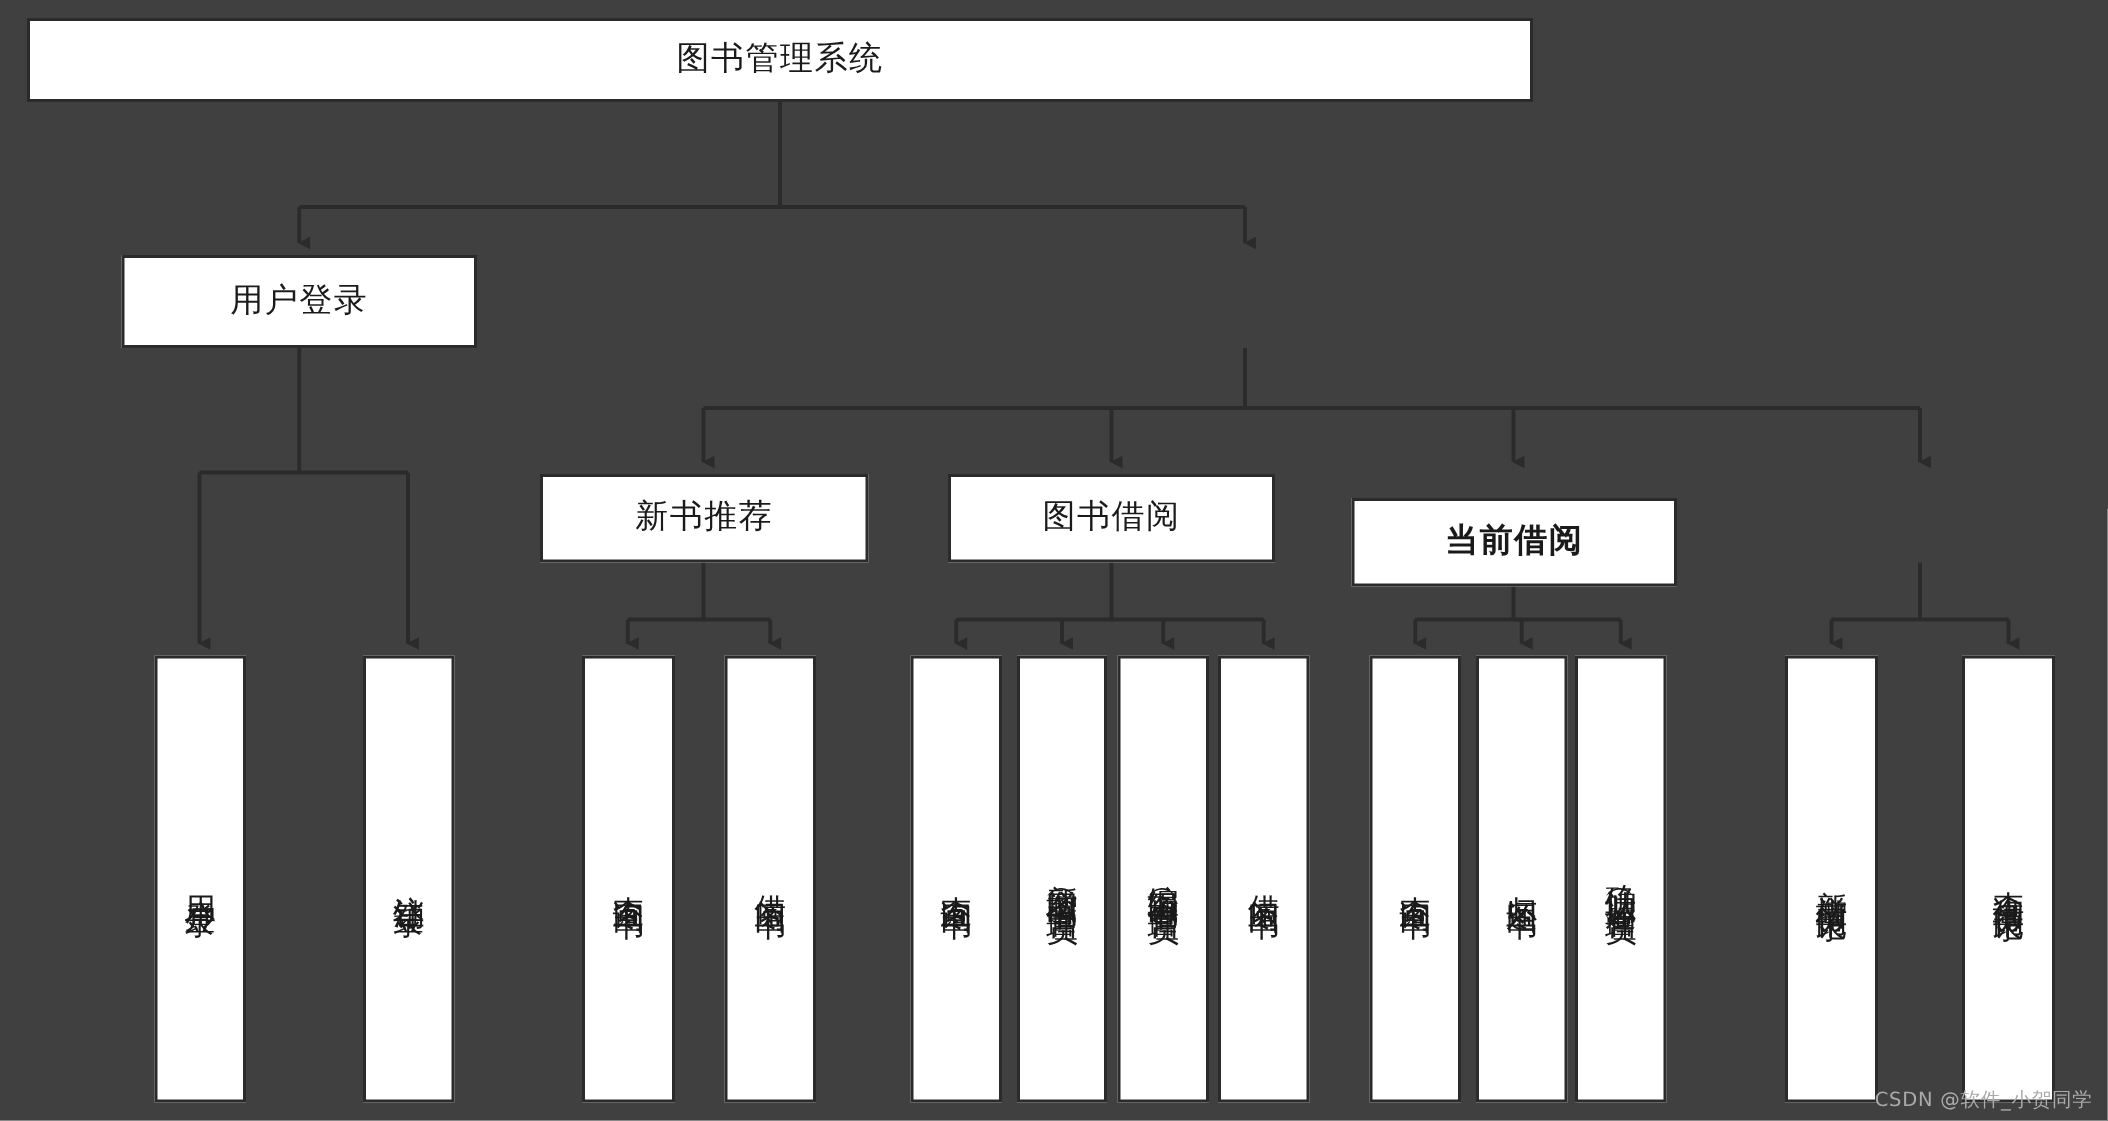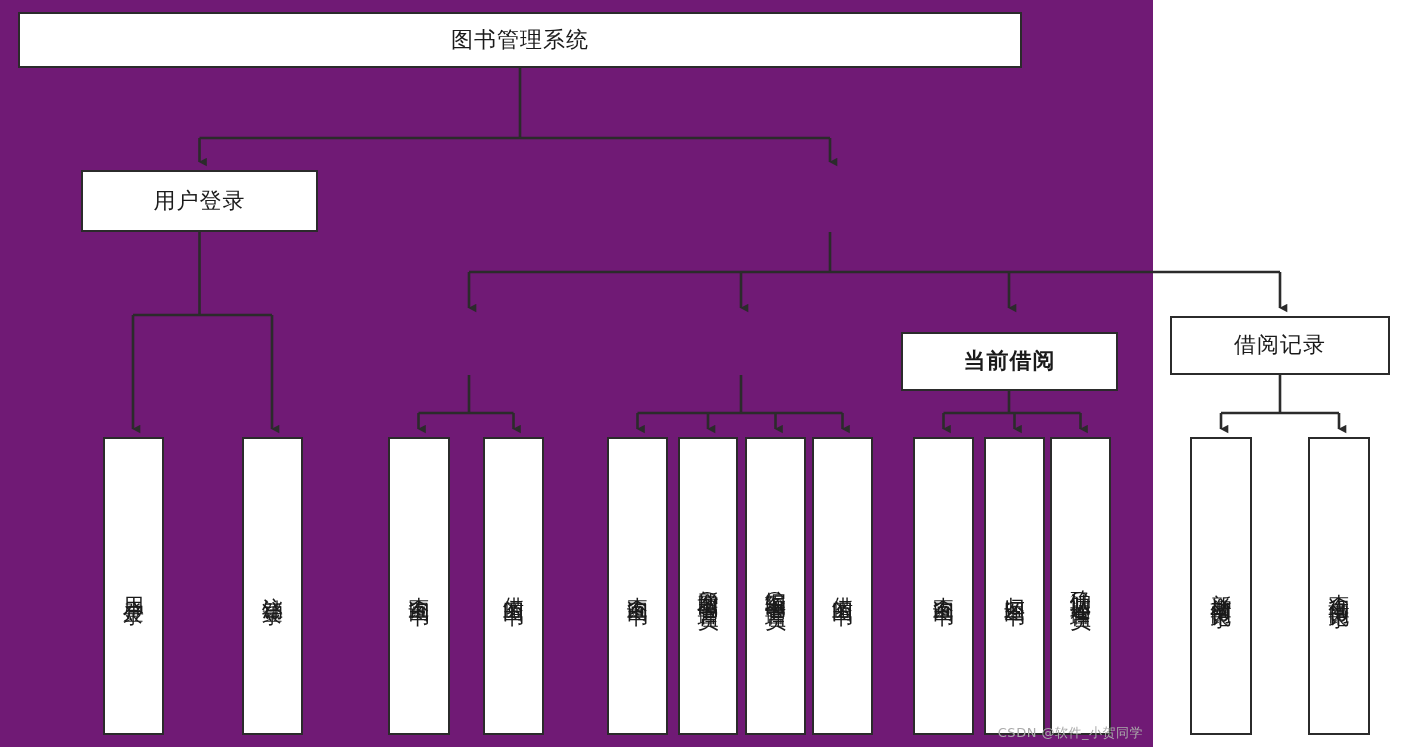--- a/index.html
+++ b/index.html
@@ -9,23 +9,23 @@
     background: #ffffff;
   }
   body {
     font-family: "DejaVu Sans", "Liberation Sans", sans-serif;
     width: 1405px;
     height: 747px;
     overflow: hidden;
   }
   #canvas {
     position: relative;
-    width: 1153px;
+    width: 1405px;
     height: 747px;
-    background: #701a75;
+    background: #404040;
   }
   #edges {
     position: absolute;
     left: 0;
     top: 0;
     width: 1405px;
     height: 747px;
     pointer-events: none;
   }
   .node {
@@ -137,22 +137,23 @@
       </g>
       <path d="M1221,413 L1221,429" marker-end="url(#arrow)"></path>
       <path d="M1339,413 L1339,429" marker-end="url(#arrow)"></path>
     </g>
   </svg>
 
   <div class="node root horiz" style="left: 18px; top: 12px; width: 1004px; height: 56px;">图书管理系统</div>
 
   <div class="node horiz" style="left: 81px; top: 170px; width: 237px; height: 62px;">用户登录</div>
 
+  <div class="node horiz" style="left: 360px; top: 316px; width: 219px; height: 59px;">新书推荐</div>
+  <div class="node horiz" style="left: 632px; top: 316px; width: 218px; height: 59px;">图书借阅</div>
   <div class="node horiz" style="left: 901px; top: 332px; width: 217px; height: 59px; font-weight: bold;">当前借阅</div>
-  <div class="node horiz" style="left: 1170px; top: 316px; width: 220px; height: 59px;">借阅记录</div>
 
   <div class="node vert" style="left: 103px; top: 437px; width: 61px; height: 298px;">用户登录</div>
   <div class="node vert" style="left: 242px; top: 437px; width: 61px; height: 298px;">注销登录</div>
   <div class="node vert" style="left: 388px; top: 437px; width: 62px; height: 298px;">查询图书</div>
   <div class="node vert" style="left: 483px; top: 437px; width: 61px; height: 298px;">借阅图书</div>
   <div class="node vert" style="left: 607px; top: 437px; width: 61px; height: 298px;">查询图书</div>
   <div class="node vert" style="left: 678px; top: 437px; width: 60px; height: 298px;">新增图书（管理员）</div>
   <div class="node vert" style="left: 745px; top: 437px; width: 61px; height: 298px;">编辑图书（管理员）</div>
   <div class="node vert" style="left: 812px; top: 437px; width: 61px; height: 298px;">借阅图书</div>
   <div class="node vert" style="left: 913px; top: 437px; width: 61px; height: 298px;">查询图书</div>

